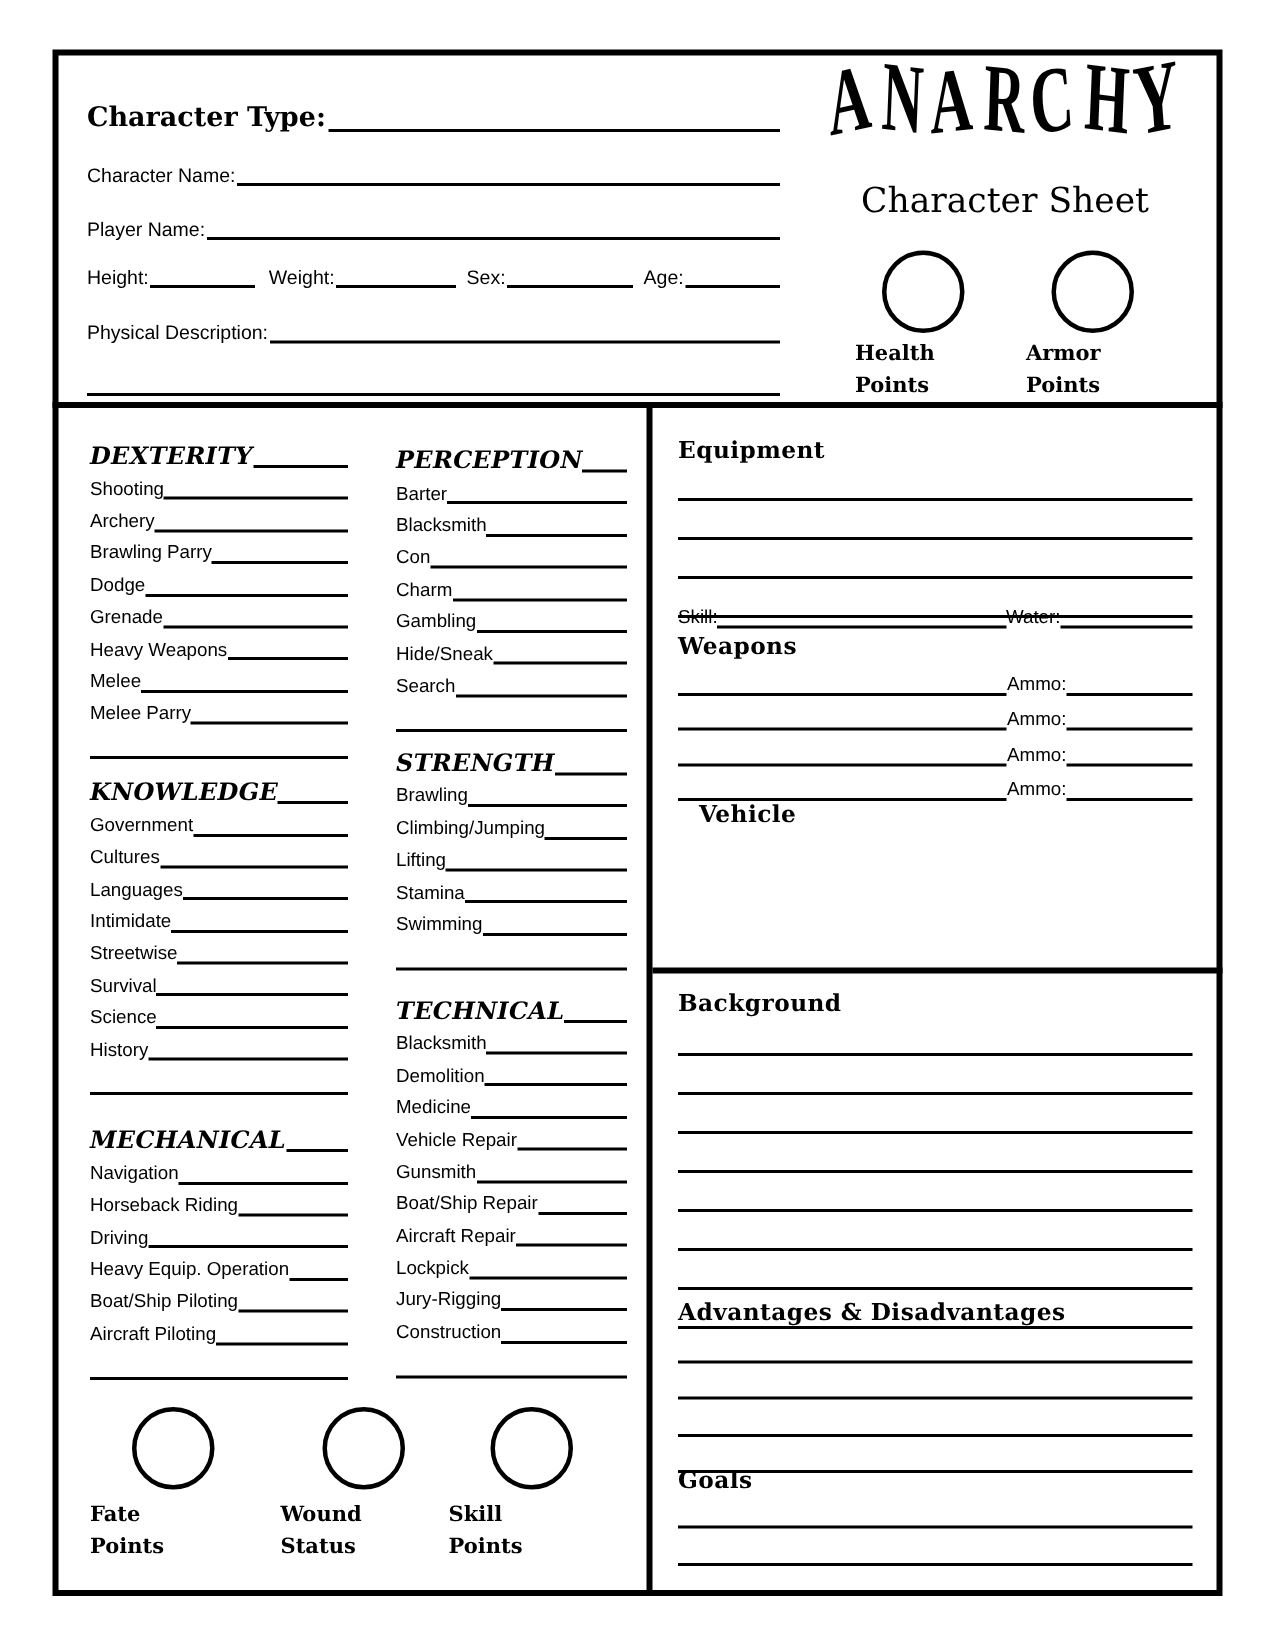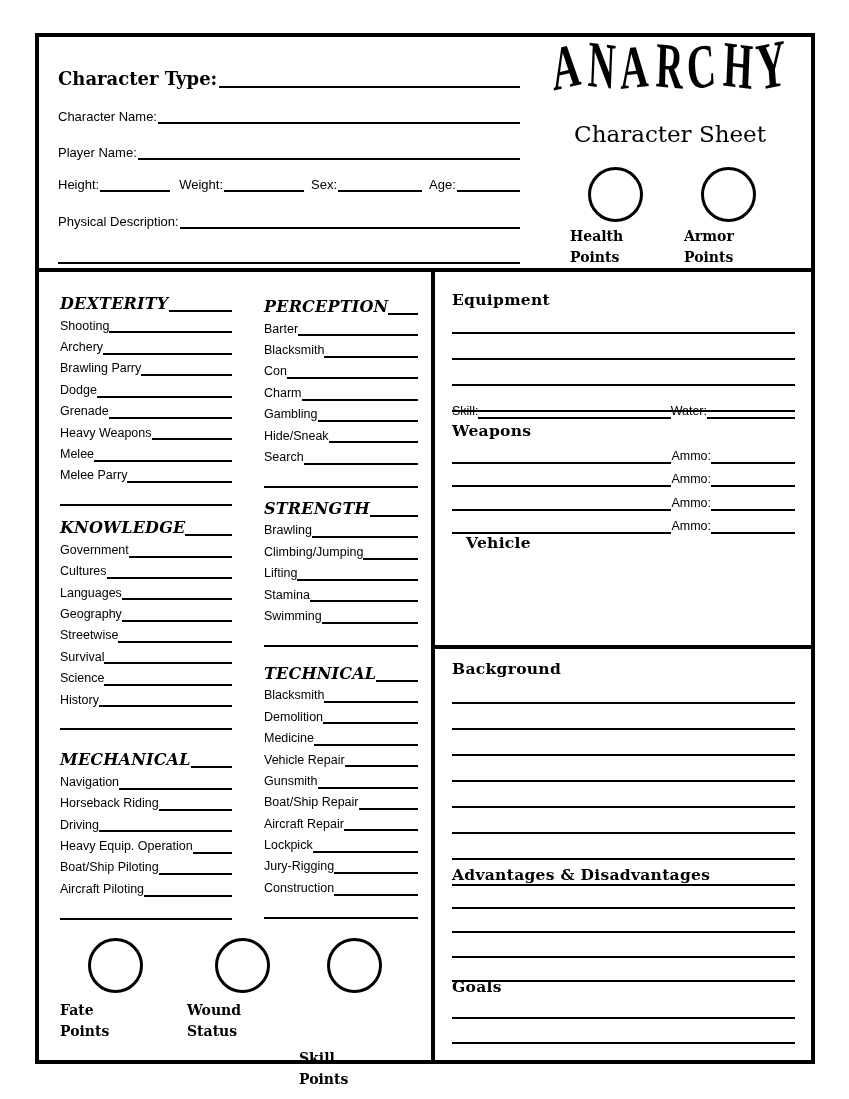--- a/index.html
+++ b/index.html
@@ -52,21 +52,21 @@
   #c-armor{left:701px;top:167px;}
   .clabel{position:absolute;font-family:"DejaVu Serif",serif;
           font-weight:700;font-size:14px;line-height:1.5;}
   #l-health{left:570px;top:226px;width:92px;}
   #l-armor{left:684px;top:226px;width:92px;}
   #c-fate{left:88px;top:938px;}
   #c-wound{left:215px;top:938px;}
   #c-skill{left:327px;top:938px;}
   #l-fate{left:60px;top:1000px;width:110px;}
   #l-wound{left:187px;top:1000px;width:110px;}
-  #l-skill{left:299px;top:1048px;width:110px;}
+  #l-skill{left:299px;top:1000px;width:110px;}
 
   
   .skillcol{position:absolute;}
   #col0{left:60px;top:290px;width:172px;}
   #col1{left:264px;top:293px;width:154px;}
   .sech{display:flex;align-items:flex-end;height:22px;}
   .secht{font-family:"DejaVu Serif",serif;font-weight:700;font-size:16px;line-height:1;
          letter-spacing:.2px;white-space:nowrap;font-style:italic;}
   .srow{display:flex;align-items:flex-end;height:21.4px;}
   .slbl{font-size:12.5px;line-height:1.1;white-space:nowrap;}
@@ -200,21 +200,21 @@
         </div>
         <div class="srow">
           <span class="slbl">Cultures</span>
           <div class="line"></div>
         </div>
         <div class="srow">
           <span class="slbl">Languages</span>
           <div class="line"></div>
         </div>
         <div class="srow">
-          <span class="slbl">Geography</span>
+          <span class="slbl">Intimidate</span>
           <div class="line"></div>
         </div>
         <div class="srow">
           <span class="slbl">Streetwise</span>
           <div class="line"></div>
         </div>
         <div class="srow">
           <span class="slbl">Survival</span>
           <div class="line"></div>
         </div>

